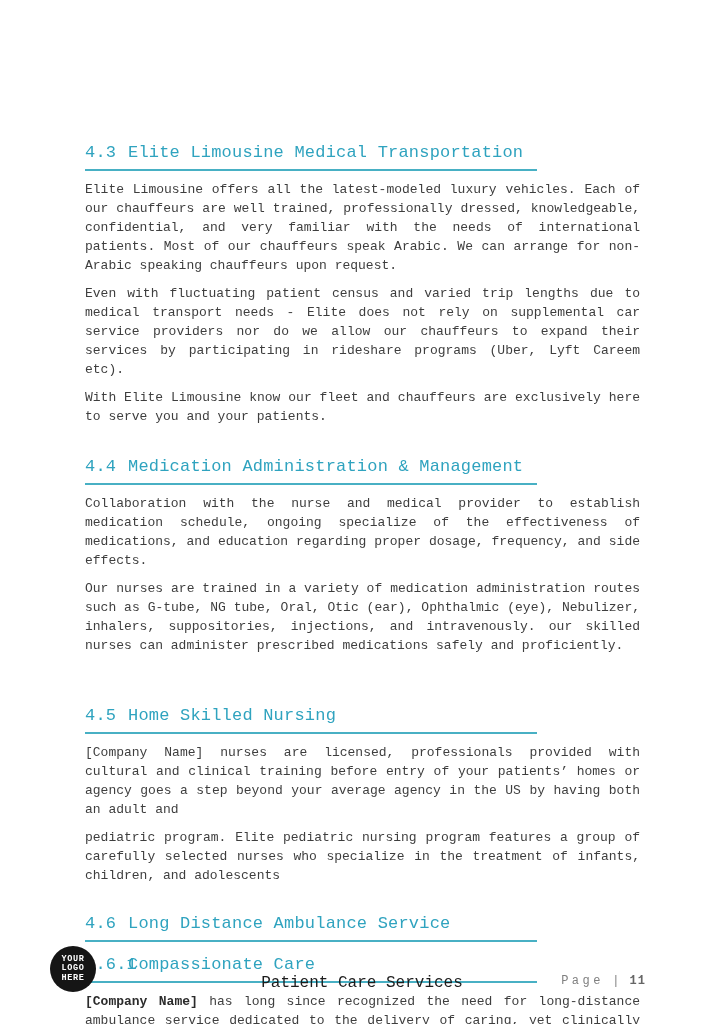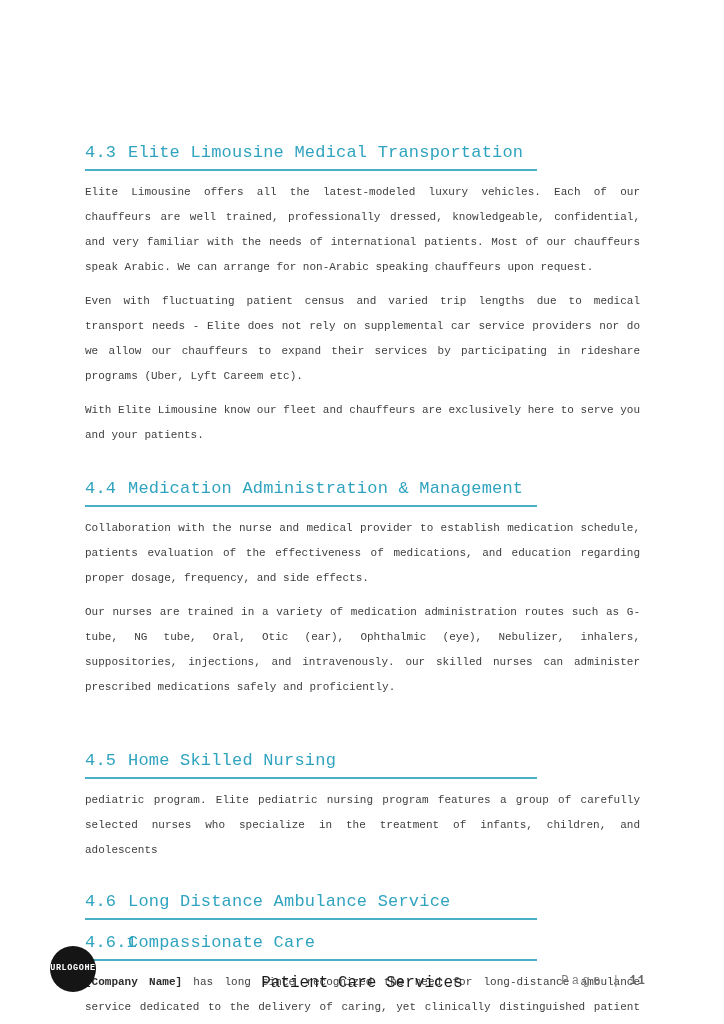--- a/index.html
+++ b/index.html
@@ -35,22 +35,22 @@
     border-bottom: 2px solid #48b0c4;
     margin-bottom: 9px;
     letter-spacing: 0.2px;
   }
   .h-num {
     display: inline-block;
     width: 43px;
   }
   .heading.sub .h-num { width: 43px; }
   .para {
-    font-size: 11px;
-    line-height: 25px;
+    font-size: 13px;
+    line-height: 19px;
     color: #3e3e3e;
     text-align: justify;
     margin-bottom: 9px;
   }
   .para .lead-bold {
     font-weight: 700;
     color: #2b2b2b;
   }
   .footer {
     position: absolute;
@@ -61,21 +61,21 @@
   }
   .logo-circle {
     position: absolute;
     left: 50px;
     top: -20px;
     width: 46px;
     height: 46px;
     border-radius: 50%;
     background: #151515;
     display: flex;
-    flex-direction: row;
+    flex-direction: column;
     align-items: center;
     justify-content: center;
   }
   .logo-line {
     color: #ffffff;
     font-size: 8.5px;
     font-weight: 700;
     line-height: 9.5px;
     letter-spacing: 0.6px;
     text-align: center;
@@ -112,28 +112,29 @@
       </div>
       <p class="para">Elite Limousine offers all the latest-modeled luxury vehicles. Each of our chauffeurs are well trained, professionally dressed, knowledgeable, confidential, and very familiar with the needs of international patients. Most of our chauffeurs speak Arabic. We can arrange for non-Arabic speaking chauffeurs upon request.</p>
       <p class="para">Even with fluctuating patient census and varied trip lengths due to medical transport needs - Elite does not rely on supplemental car service providers nor do we allow our chauffeurs to expand their services by participating in rideshare programs (Uber, Lyft Careem etc).</p>
       <p class="para">With Elite Limousine know our fleet and chauffeurs are exclusively here to serve you and your patients.</p>
     </div>
 
     <div class="section sec-gap-30">
       <div class="heading">
         <span class="h-num">4.4</span><span>Medication Administration &amp; Management</span>
       </div>
-      <p class="para">Collaboration with the nurse and medical provider to establish medication schedule, patients evaluation of the effectiveness of medications, and education regarding proper dosage, frequency, and side effects.</p>
+      <p class="para">Collaboration with the nurse and medical provider to establish medication schedule, ongoing specialize of the effectiveness of medications, and education regarding proper dosage, frequency, and side effects.</p>
       <p class="para">Our nurses are trained in a variety of medication administration routes such as G-tube, NG tube, Oral, Otic (ear), Ophthalmic (eye), Nebulizer, inhalers, suppositories, injections, and intravenously. our skilled nurses can administer prescribed medications safely and proficiently.</p>
     </div>
 
     <div class="section sec-gap-50">
       <div class="heading">
         <span class="h-num">4.5</span><span>Home Skilled Nursing</span>
       </div>
+      <p class="para">[Company Name] nurses are licensed, professionals provided with cultural and clinical training before entry of your patients’ homes or agency goes a step beyond your average agency in the US by having both an adult and</p>
       <p class="para">pediatric program. Elite pediatric nursing program features a group of carefully selected nurses who specialize in the treatment of infants, children, and adolescents</p>
     </div>
 
     <div class="section sec-gap-28">
       <div class="heading">
         <span class="h-num">4.6</span><span>Long Distance Ambulance Service</span>
       </div>
     </div>
 
     <div class="section sec-gap-12">

